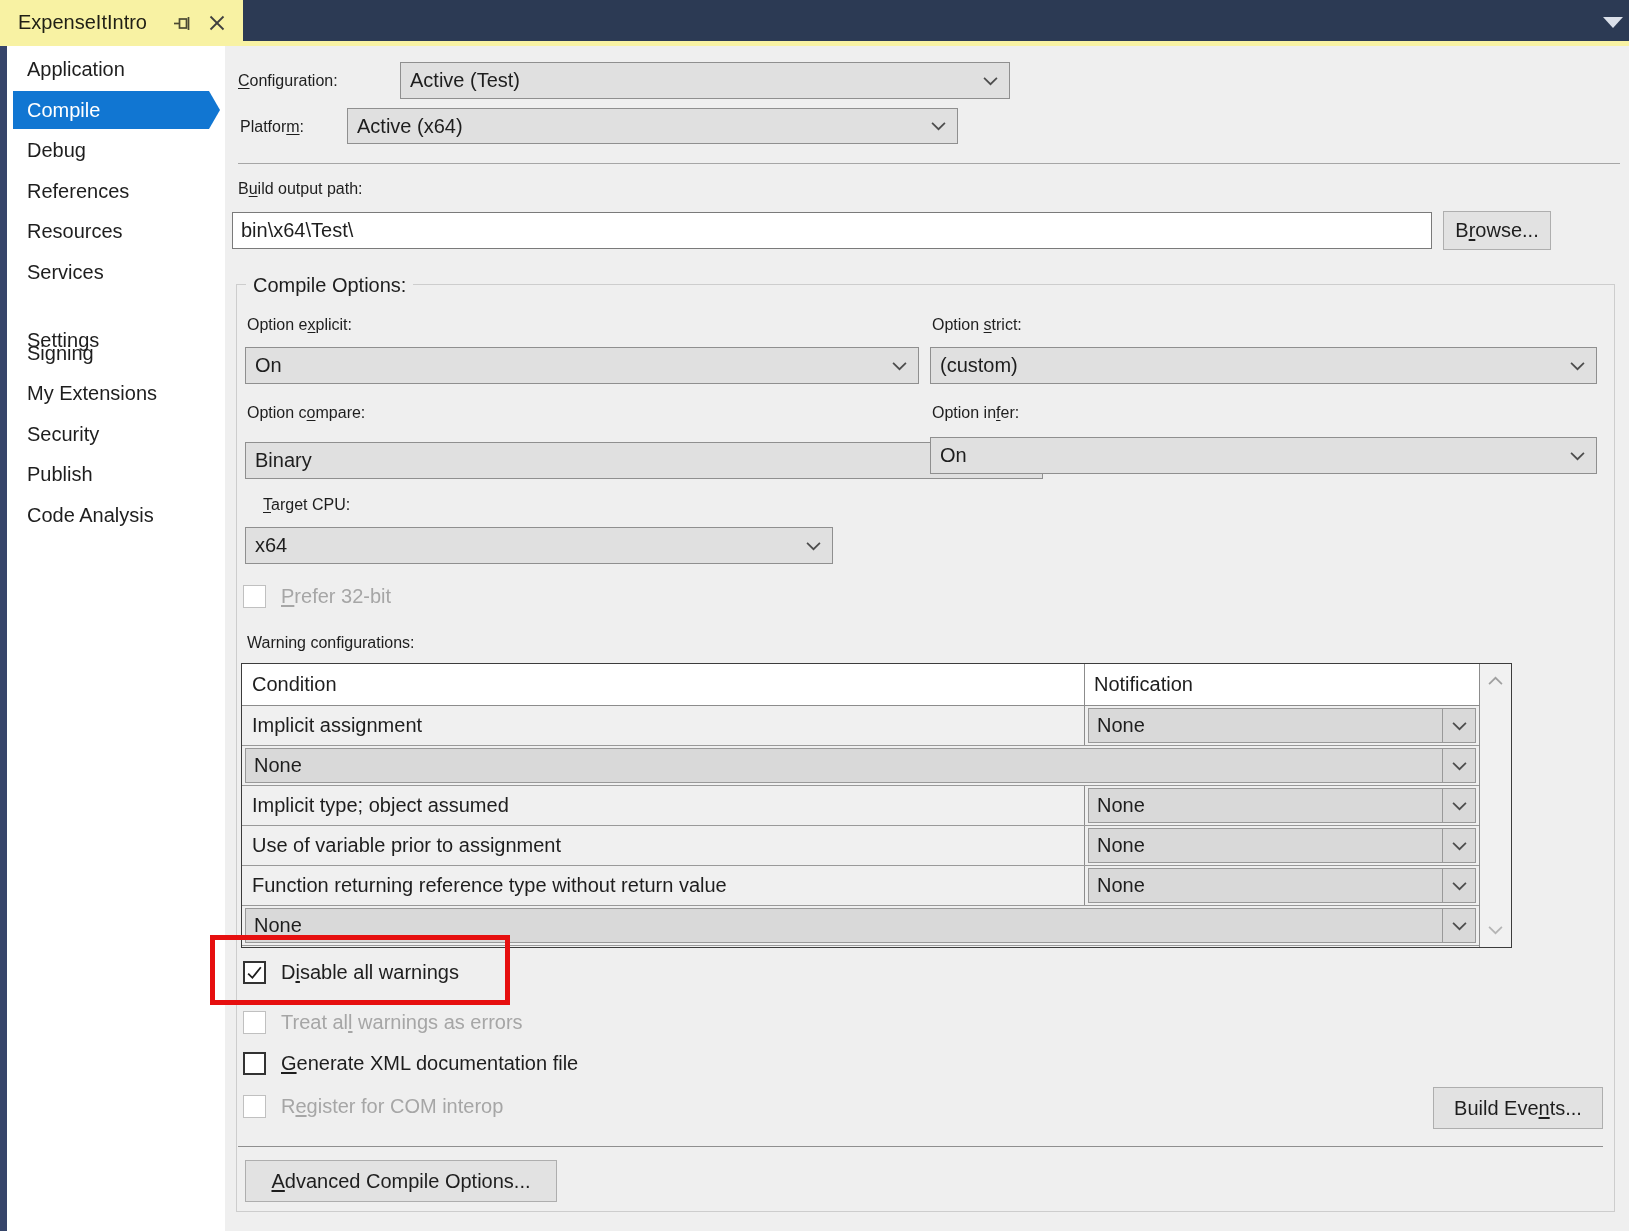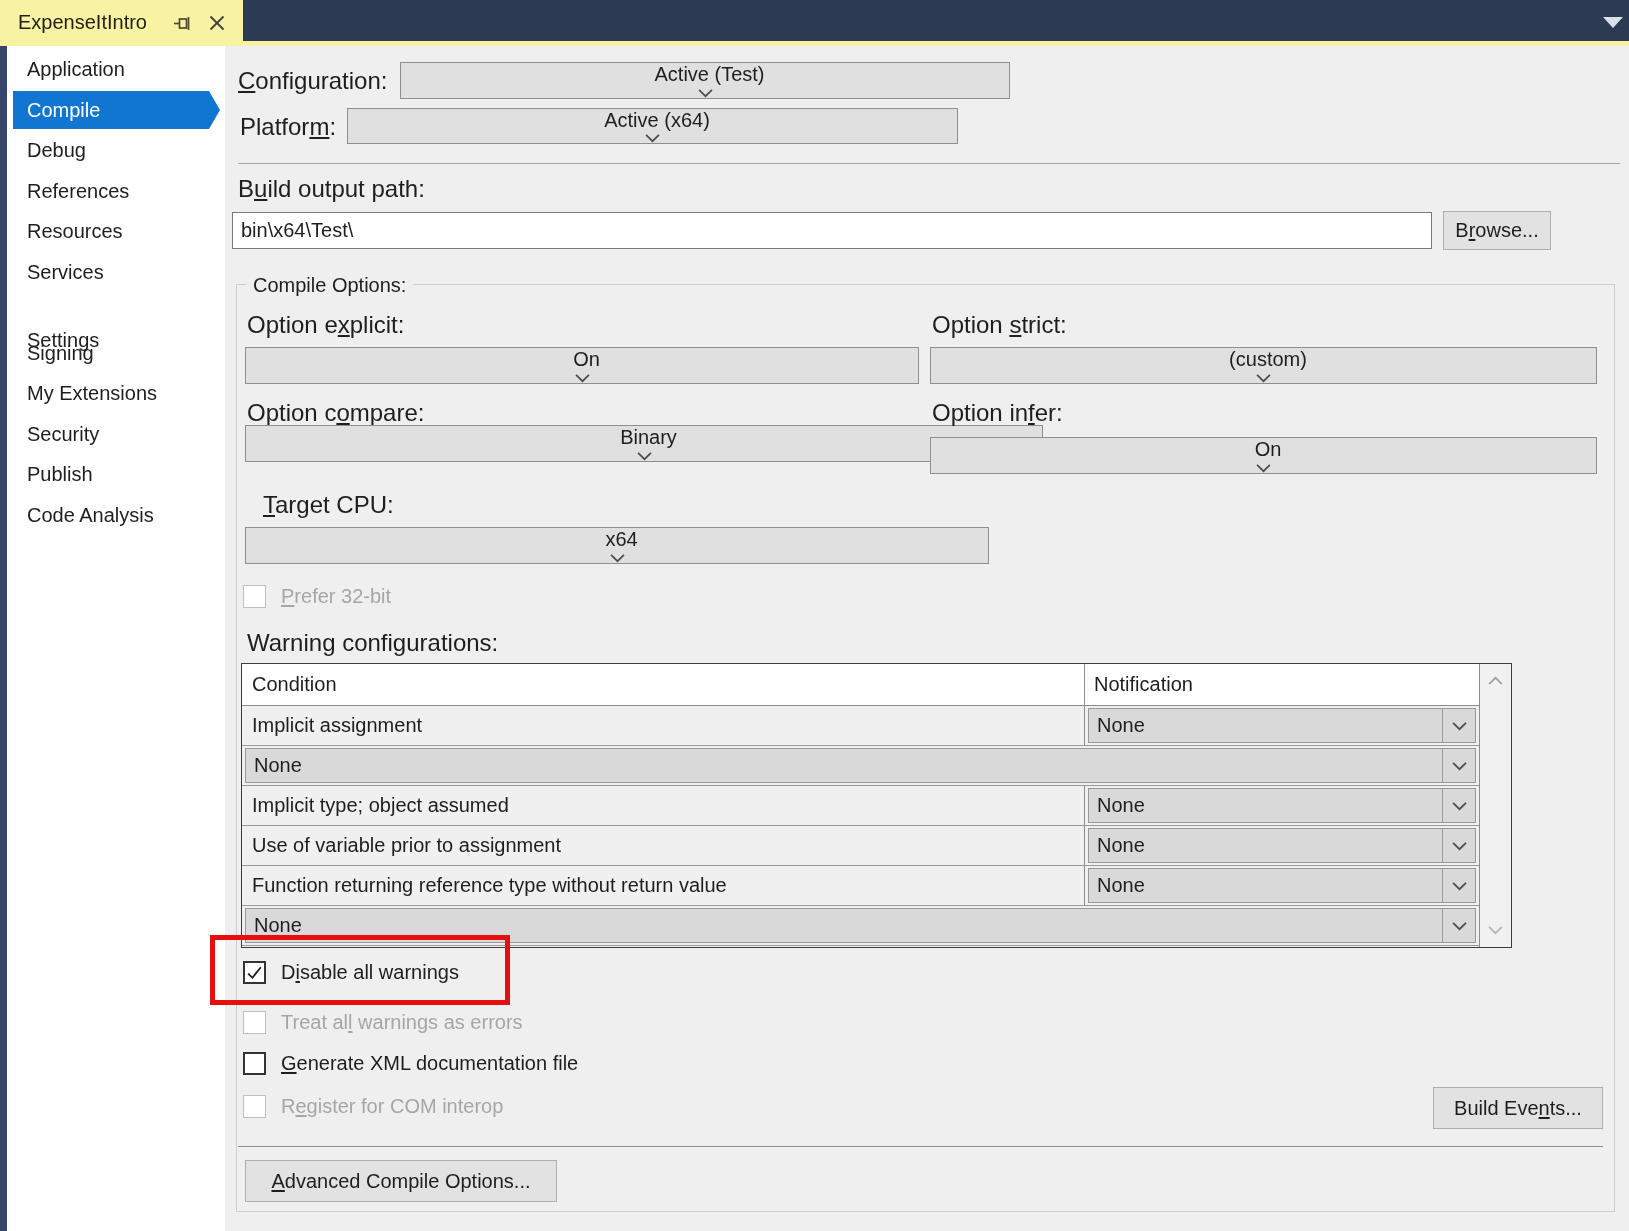--- a/index.html
+++ b/index.html
@@ -27,23 +27,23 @@
   
   .left-edge{position:absolute;left:0;top:46px;width:7px;height:1185px;background:#36456a;}
   .sidebar{position:absolute;left:7px;top:46px;width:218px;height:1185px;background:#ffffff;}
   .side-item{position:absolute;left:6px;width:196px;height:38px;line-height:38px;padding-left:14px;
     font-size:20px;box-sizing:border-box;cursor:pointer;white-space:nowrap;}
   .side-item.selected{background:var(--accent);color:#ffffff;}
   .side-item.selected::after{content:"";position:absolute;left:196px;top:0;width:0;height:0;
     border-top:19px solid transparent;border-bottom:19px solid transparent;border-left:11px solid var(--accent);}
 
   
-  .lbl{position:absolute;font-size:24px;line-height:26px;white-space:nowrap;}
+  .lbl{position:absolute;font-size:16px;line-height:26px;white-space:nowrap;}
   .combo{position:absolute;background:#e0e0e0;border:1px solid #8f8f8f;box-sizing:border-box;
-    display:flex;align-items:center;font-size:20px;cursor:pointer;flex-direction:column;}
+    display:flex;align-items:center;font-size:20px;cursor:pointer;}
   .combo .val{flex:1;padding-left:9px;white-space:nowrap;overflow:hidden;}
   .combo .chev{width:38px;display:flex;align-items:center;justify-content:center;}
   .tinput{position:absolute;border:1px solid #7a7a7a;background:#fff;font-size:20px;padding:0 8px;
     font-family:inherit;box-sizing:border-box;color:#1e1e1e;}
   .btn{position:absolute;background:#e2e2e2;border:1px solid #aeaeae;box-sizing:border-box;font-size:20px;
     display:flex;align-items:center;justify-content:center;cursor:pointer;white-space:nowrap;}
   .sep{position:absolute;height:1px;background:#a6a6a6;}
   .groupbox{position:absolute;border:1px solid #cdcdcd;box-sizing:border-box;}
   .group-label{position:absolute;background:#efefef;padding:0 7px;font-size:20px;line-height:26px;white-space:nowrap;}
 
@@ -163,40 +163,40 @@
   <div class="combo" style="left:930px;top:347px;width:667px;height:37px;">
     <span class="val">(custom)</span>
     <span class="chev auto">
         <svg viewBox="0 0 14 9" width="15" height="10">
           <polyline points="1,1.5 7,7.5 13,1.5" fill="none" stroke="#4d4d4d" stroke-width="1.6"></polyline>
         </svg>
       </span>
   </div>
 
   <div class="lbl" style="left:247px;top:400px;">Option c<u>o</u>mpare:</div>
-  <div class="combo" style="left:245px;top:425px;width:798px;height:37px;">
+  <div class="combo" style="left:245px;top:442px;width:798px;height:37px;">
     <span class="val">Binary</span>
     <span class="chev auto">
         <svg viewBox="0 0 14 9" width="15" height="10">
           <polyline points="1,1.5 7,7.5 13,1.5" fill="none" stroke="#4d4d4d" stroke-width="1.6"></polyline>
         </svg>
       </span>
   </div>
   <div class="lbl" style="left:932px;top:400px;">Option in<u>f</u>er:</div>
   <div class="combo" style="left:930px;top:437px;width:667px;height:37px;">
     <span class="val">On</span>
     <span class="chev auto">
         <svg viewBox="0 0 14 9" width="15" height="10">
           <polyline points="1,1.5 7,7.5 13,1.5" fill="none" stroke="#4d4d4d" stroke-width="1.6"></polyline>
         </svg>
       </span>
   </div>
 
   <div class="lbl" style="left:247px;top:492px;margin-left:16px;"><u>T</u>arget CPU:</div>
-  <div class="combo" style="left:245px;top:527px;width:744px;height:37px;">
+  <div class="combo" style="left:245px;top:527px;width:588px;height:37px;">
     <span class="val">x64</span>
     <span class="chev auto">
         <svg viewBox="0 0 14 9" width="15" height="10">
           <polyline points="1,1.5 7,7.5 13,1.5" fill="none" stroke="#4d4d4d" stroke-width="1.6"></polyline>
         </svg>
       </span>
   </div>
 
   <div class="checkbox-row disabled" style="left:243px;top:585px;">
     <span class="cb">

